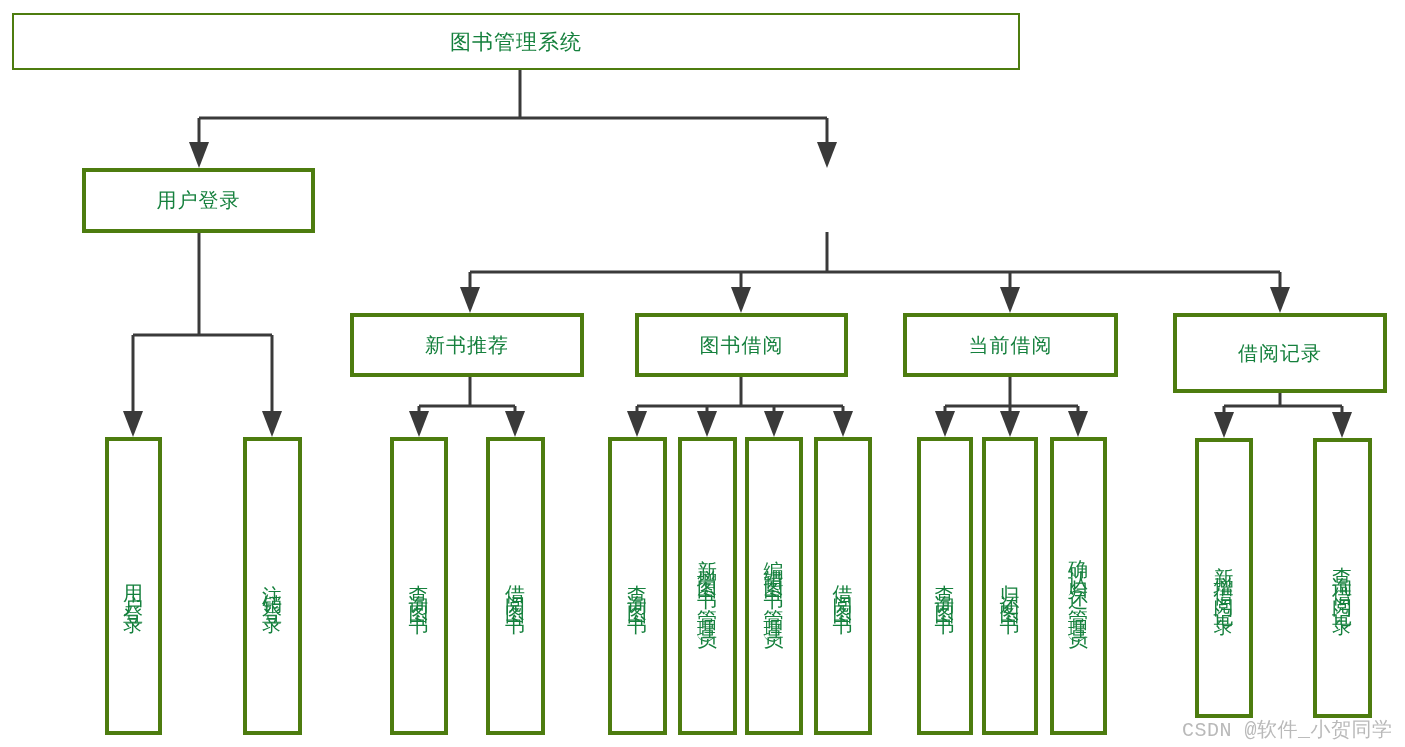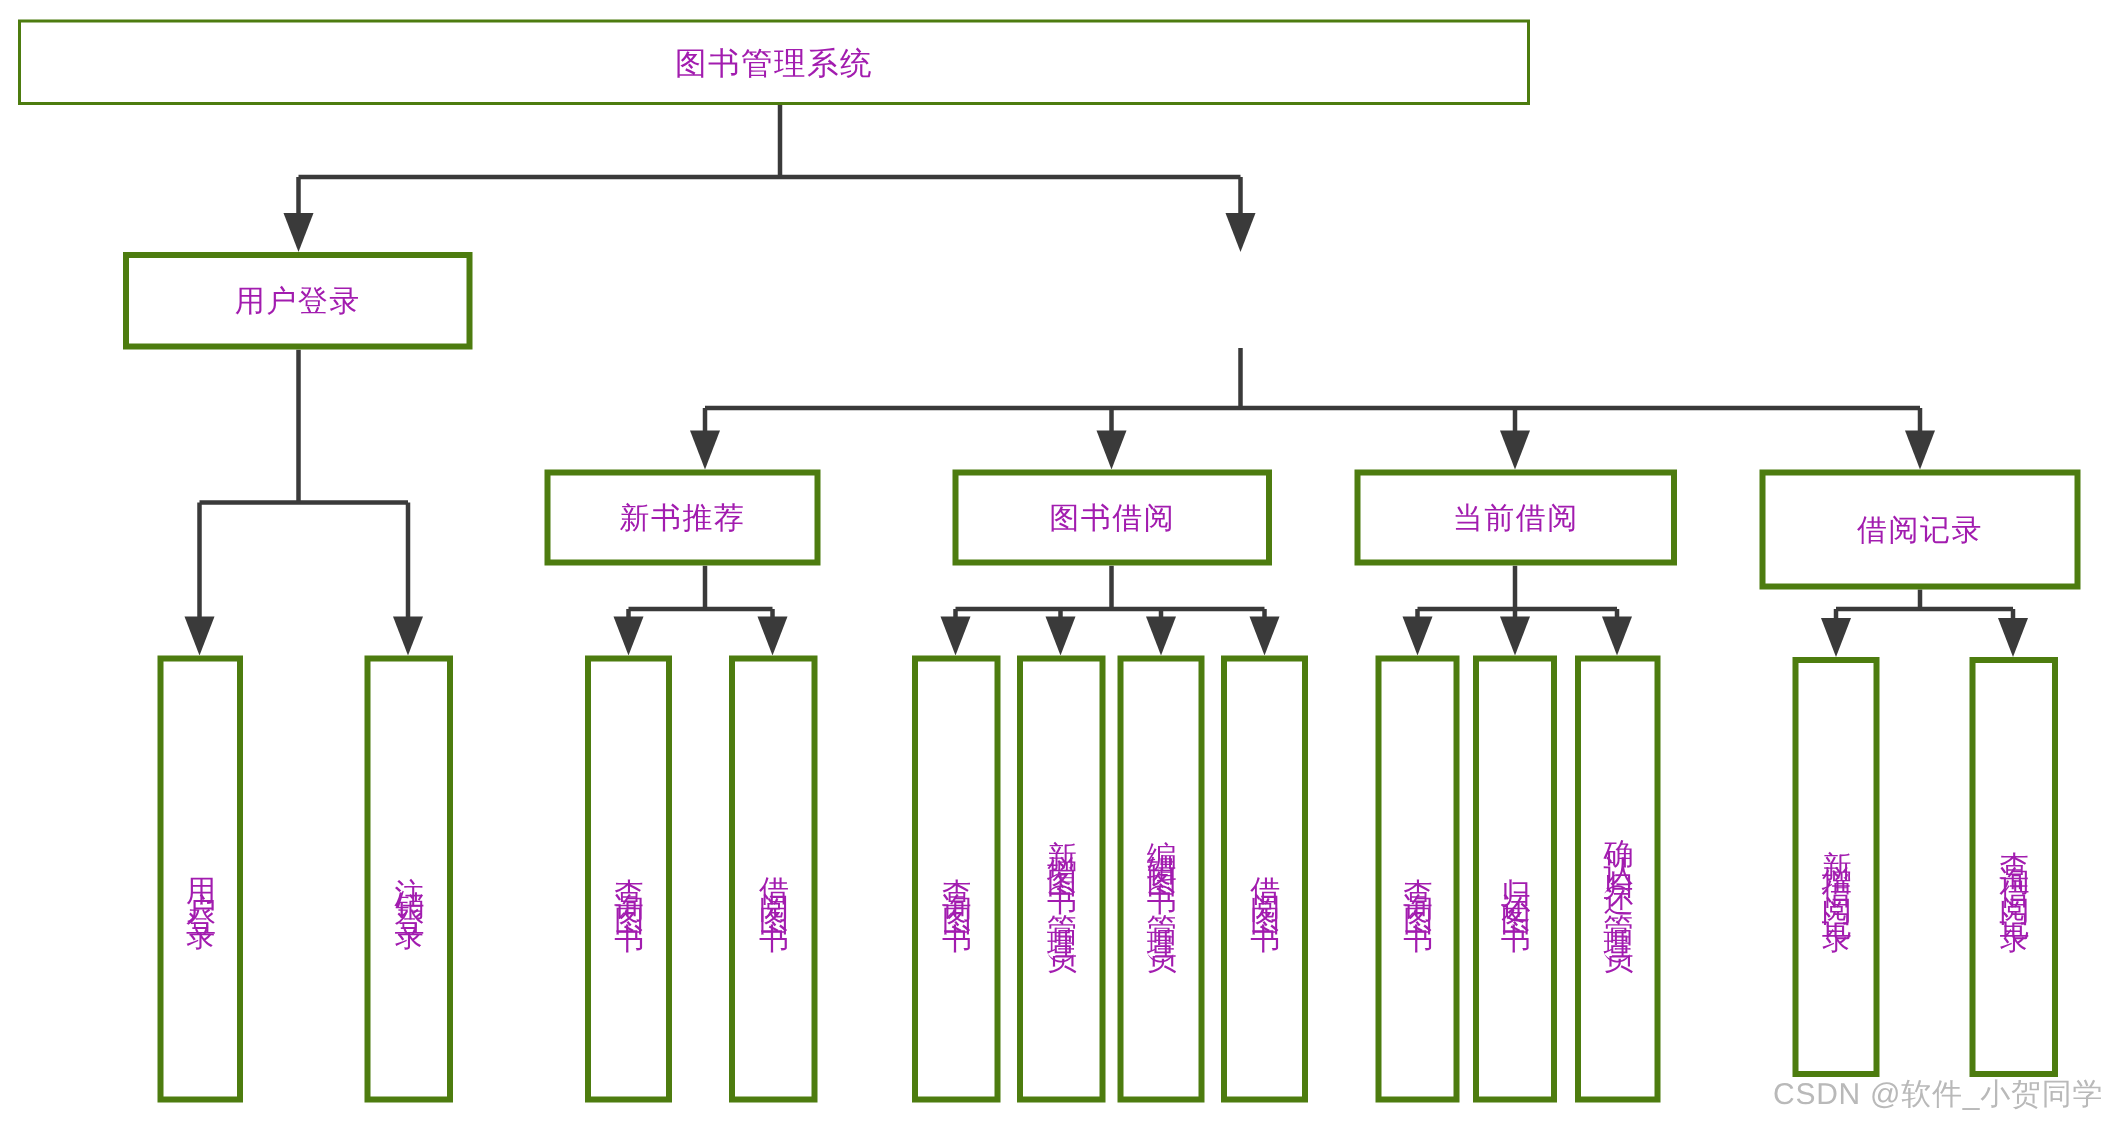--- a/index.html
+++ b/index.html
@@ -9,21 +9,21 @@
     font-family:"Liberation Sans", sans-serif;
   }
   #stage{position:absolute;left:0;top:0;width:1405px;height:747px;}
   svg.connectors{position:absolute;left:0;top:0;z-index:1;}
   .node{
     position:absolute;
     background:#ffffff;
     border:4px solid #4d7c0f;
     box-sizing:border-box;
     display:flex;align-items:center;justify-content:center;
-    color:#a21caf;
+    color:#15803d;
     font-size:20px;
     z-index:2;
     letter-spacing:1px;
   }
   .node.root{border-width:2px;font-size:21px;}
   .node.vert{
     writing-mode:vertical-rl;
     text-orientation:mixed;
     letter-spacing:10px;
     font-size:20px;
@@ -31,20 +31,21 @@
     padding-top:6px;
   }
   .watermark{
     position:absolute;
     left:1182px;top:716px;
     z-index:3;
     font-size:20px;
     color:#b9b9b9;
     white-space:nowrap;
     letter-spacing:0.5px;
+    font-family:Liberation Mono, monospace;
   }
 </style>
 </head>
 <body>
 
 <div id="stage">
 
   <svg class="connectors" width="1405" height="747" viewBox="0 0 1405 747">
     <g stroke="#3a3a3a" stroke-width="3" fill="none">
 
@@ -115,21 +116,21 @@
 
       <polygon points="1214,412 1234,412 1224,438"></polygon>
       <polygon points="1332,412 1352,412 1342,438"></polygon>
     </g>
   </svg>
 
   <div class="node root" style="left:12px;top:13px;width:1008px;height:57px">图书管理系统</div>
 
   <div class="node" style="left:82px;top:168px;width:233px;height:65px">用户登录</div>
 
-  <div class="node" style="left:363px;top:313px;width:184px;height:64px">新书推荐</div>
+  <div class="node" style="left:350px;top:313px;width:234px;height:64px">新书推荐</div>
   <div class="node" style="left:903px;top:313px;width:215px;height:64px">当前借阅</div>
   <div class="node" style="left:635px;top:313px;width:213px;height:64px">图书借阅</div>
   <div class="node" style="left:1173px;top:313px;width:214px;height:80px">借阅记录</div>
 
   <div class="node vert" style="left:105px;top:437px;width:57px;height:298px">用户登录</div>
   <div class="node vert" style="left:243px;top:437px;width:59px;height:298px">注销登录</div>
 
   <div class="node vert" style="left:390px;top:437px;width:58px;height:298px">查询图书</div>
   <div class="node vert" style="left:486px;top:437px;width:59px;height:298px">借阅图书</div>
 

